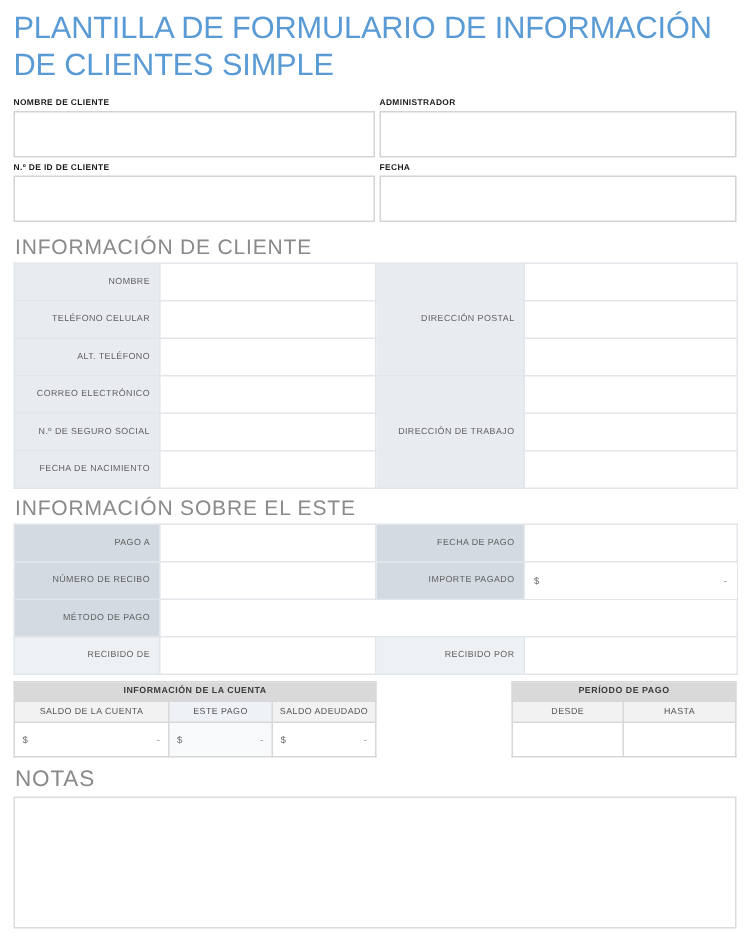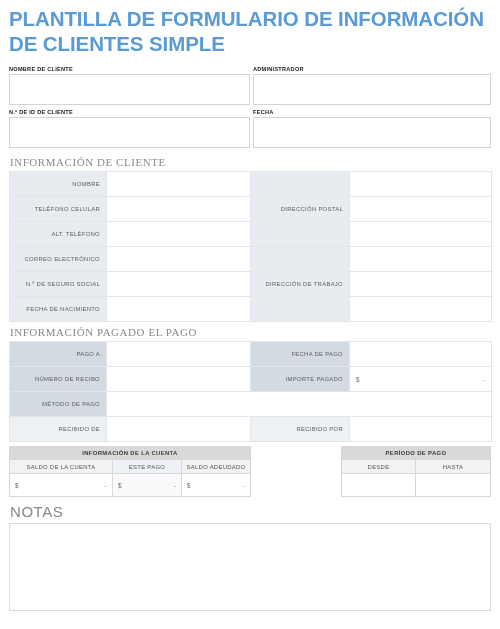--- a/index.html
+++ b/index.html
@@ -12,21 +12,21 @@
     font-family: "Liberation Sans", sans-serif;
     color: #404040;
     overflow: hidden;
   }
   .page { padding: 0 9px; }
 
   
   .title {
     color: #5B9BD5;
     font-size: 20.5px;
-    font-weight: bold;
+    font-weight: normal;
     line-height: 1.22;
     letter-spacing: -0.1px;
     padding-top: 6px;
     margin-bottom: 10px;
   }
 
   
   .hdr-row { display: flex; margin-bottom: 4px; }
   .hdr-col { display: flex; flex-direction: column; }
   .hdr-col.left  { width: 241px; margin-right: 3px; }
@@ -39,25 +39,24 @@
     padding-bottom: 2px;
   }
   .hdr-box {
     height: 31px;
     border: 1px solid #d4d4d4;
     background: #fff;
   }
 
   
   .sect-head {
-    font-size: 11px;
+    font-size: 14px;
     color: #8a8a8a;
     letter-spacing: 0.55px;
     padding: 4px 0 3px 1px;
-    font-family: Liberation Serif, serif;
   }
 
   
   table.grid {
     width: 482px;
     border-collapse: collapse;
     table-layout: fixed;
   }
   table.grid td {
     border: 1px solid #e2e5e9;
@@ -190,21 +189,21 @@
         <td class="val"></td>
       </tr>
       <tr>
         <td class="lbl">FECHA DE NACIMIENTO</td>
         <td class="val"></td>
         <td class="val"></td>
       </tr>
     </tbody>
   </table>
 
-  <div class="sect-head">INFORMACIÓN PAGADO EL PAGO</div>
+  <div class="sect-head">INFORMACIÓN SOBRE EL ESTE</div>
   <table class="grid">
     <colgroup>
       <col style="width:97px">
         <col style="width:144px">
       <col style="width:99px">
         <col style="width:142px">
     </colgroup>
     <tbody>
       <tr>
         <td class="lbl-dark">PAGO A</td>

